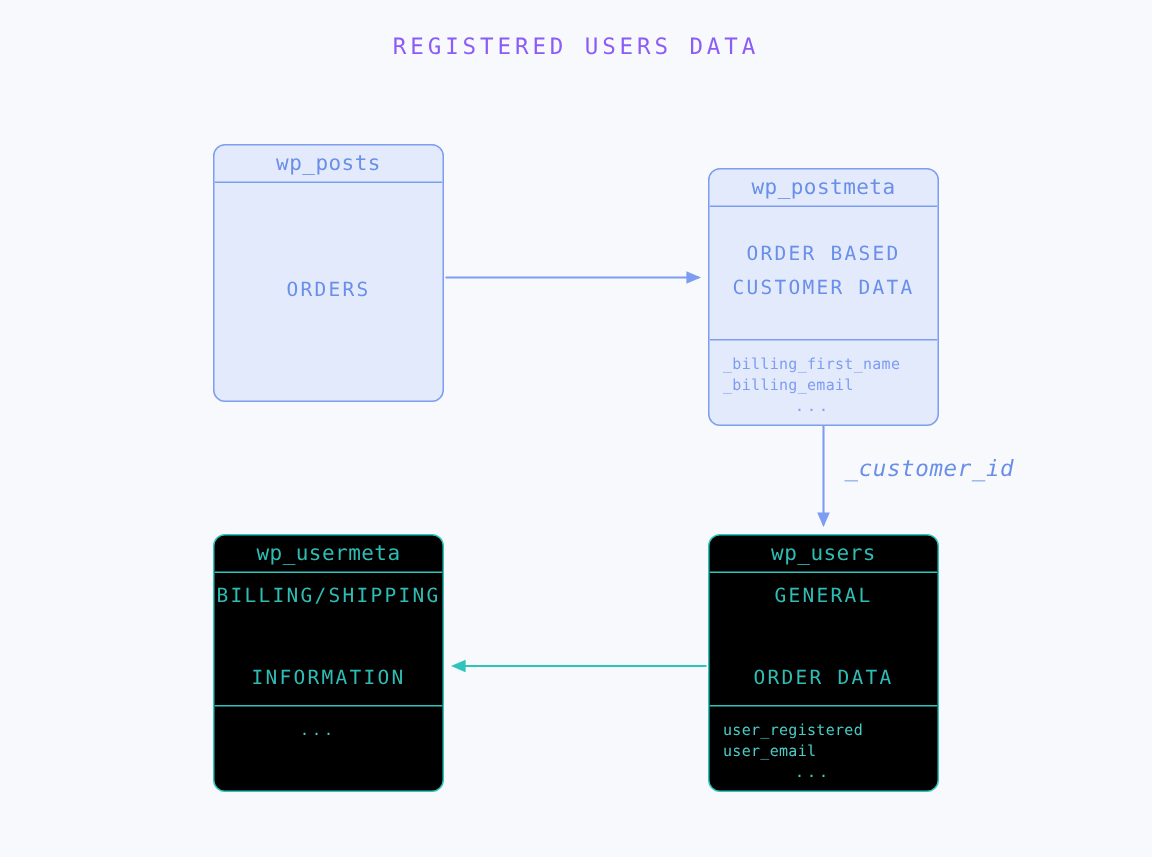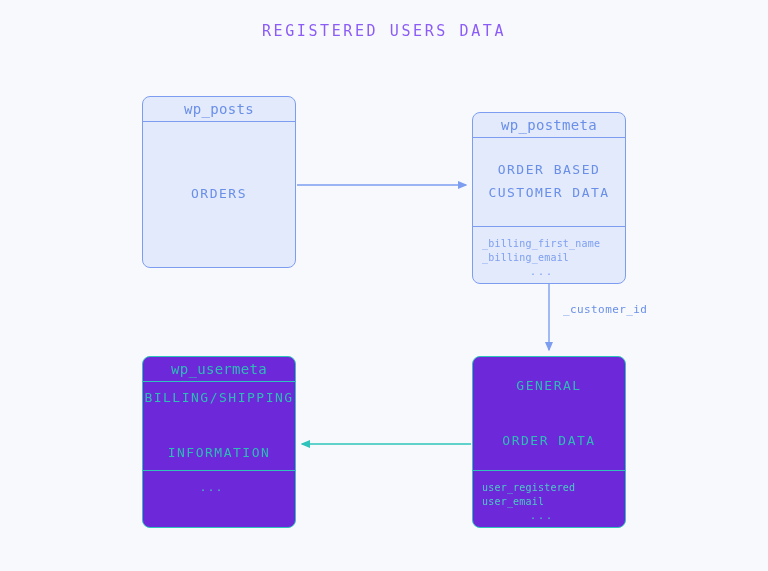--- a/index.html
+++ b/index.html
@@ -45,21 +45,21 @@
     display: flex;
     flex-direction: column;
     overflow: hidden;
   }
   .entity.blue {
     border: 1.4px solid #7d9ef0;
     background: #e3eafb;
   }
   .entity.teal {
     border: 1.4px solid #2ec4bb;
-    background: #6d28d9;
+    background: #000000;
   }
 
   .entity-header {
     height: 25px;
     flex: 0 0 25px;
     display: flex;
     align-items: center;
     justify-content: center;
     font-size: 14px;
     letter-spacing: 0.3px;
@@ -128,24 +128,25 @@
     position: absolute;
     left: 0;
     top: 0;
     width: 768px;
     height: 571px;
     pointer-events: none;
   }
 
   .edge-label {
     position: absolute;
-    font-size: 11px;
+    font-size: 15px;
     letter-spacing: 0.4px;
     color: #6a8fe8;
     white-space: nowrap;
+    font-style: italic;
   }
   #label-customer-id { left: 563px; top: 303px; }
 </style>
 </head>
 <body>
 
 <div id="canvas">
 
   <div class="diagram-title">REGISTERED USERS DATA</div>
 
@@ -193,20 +194,21 @@
     <div class="entity-body">
       <span class="line">BILLING/SHIPPING</span>
       <span class="line">INFORMATION</span>
     </div>
     <div class="entity-footer">
       <span class="ellipsis">...</span>
     </div>
   </div>
 
   <div class="entity teal" id="box-wp-users">
+    <div class="entity-header">wp_users</div>
     <div class="entity-body">
       <span class="line">GENERAL</span>
       <span class="line">ORDER DATA</span>
     </div>
     <div class="entity-footer">
       <span class="field">user_registered</span>
       <span class="field">user_email</span>
       <span class="ellipsis">...</span>
     </div>
   </div>

